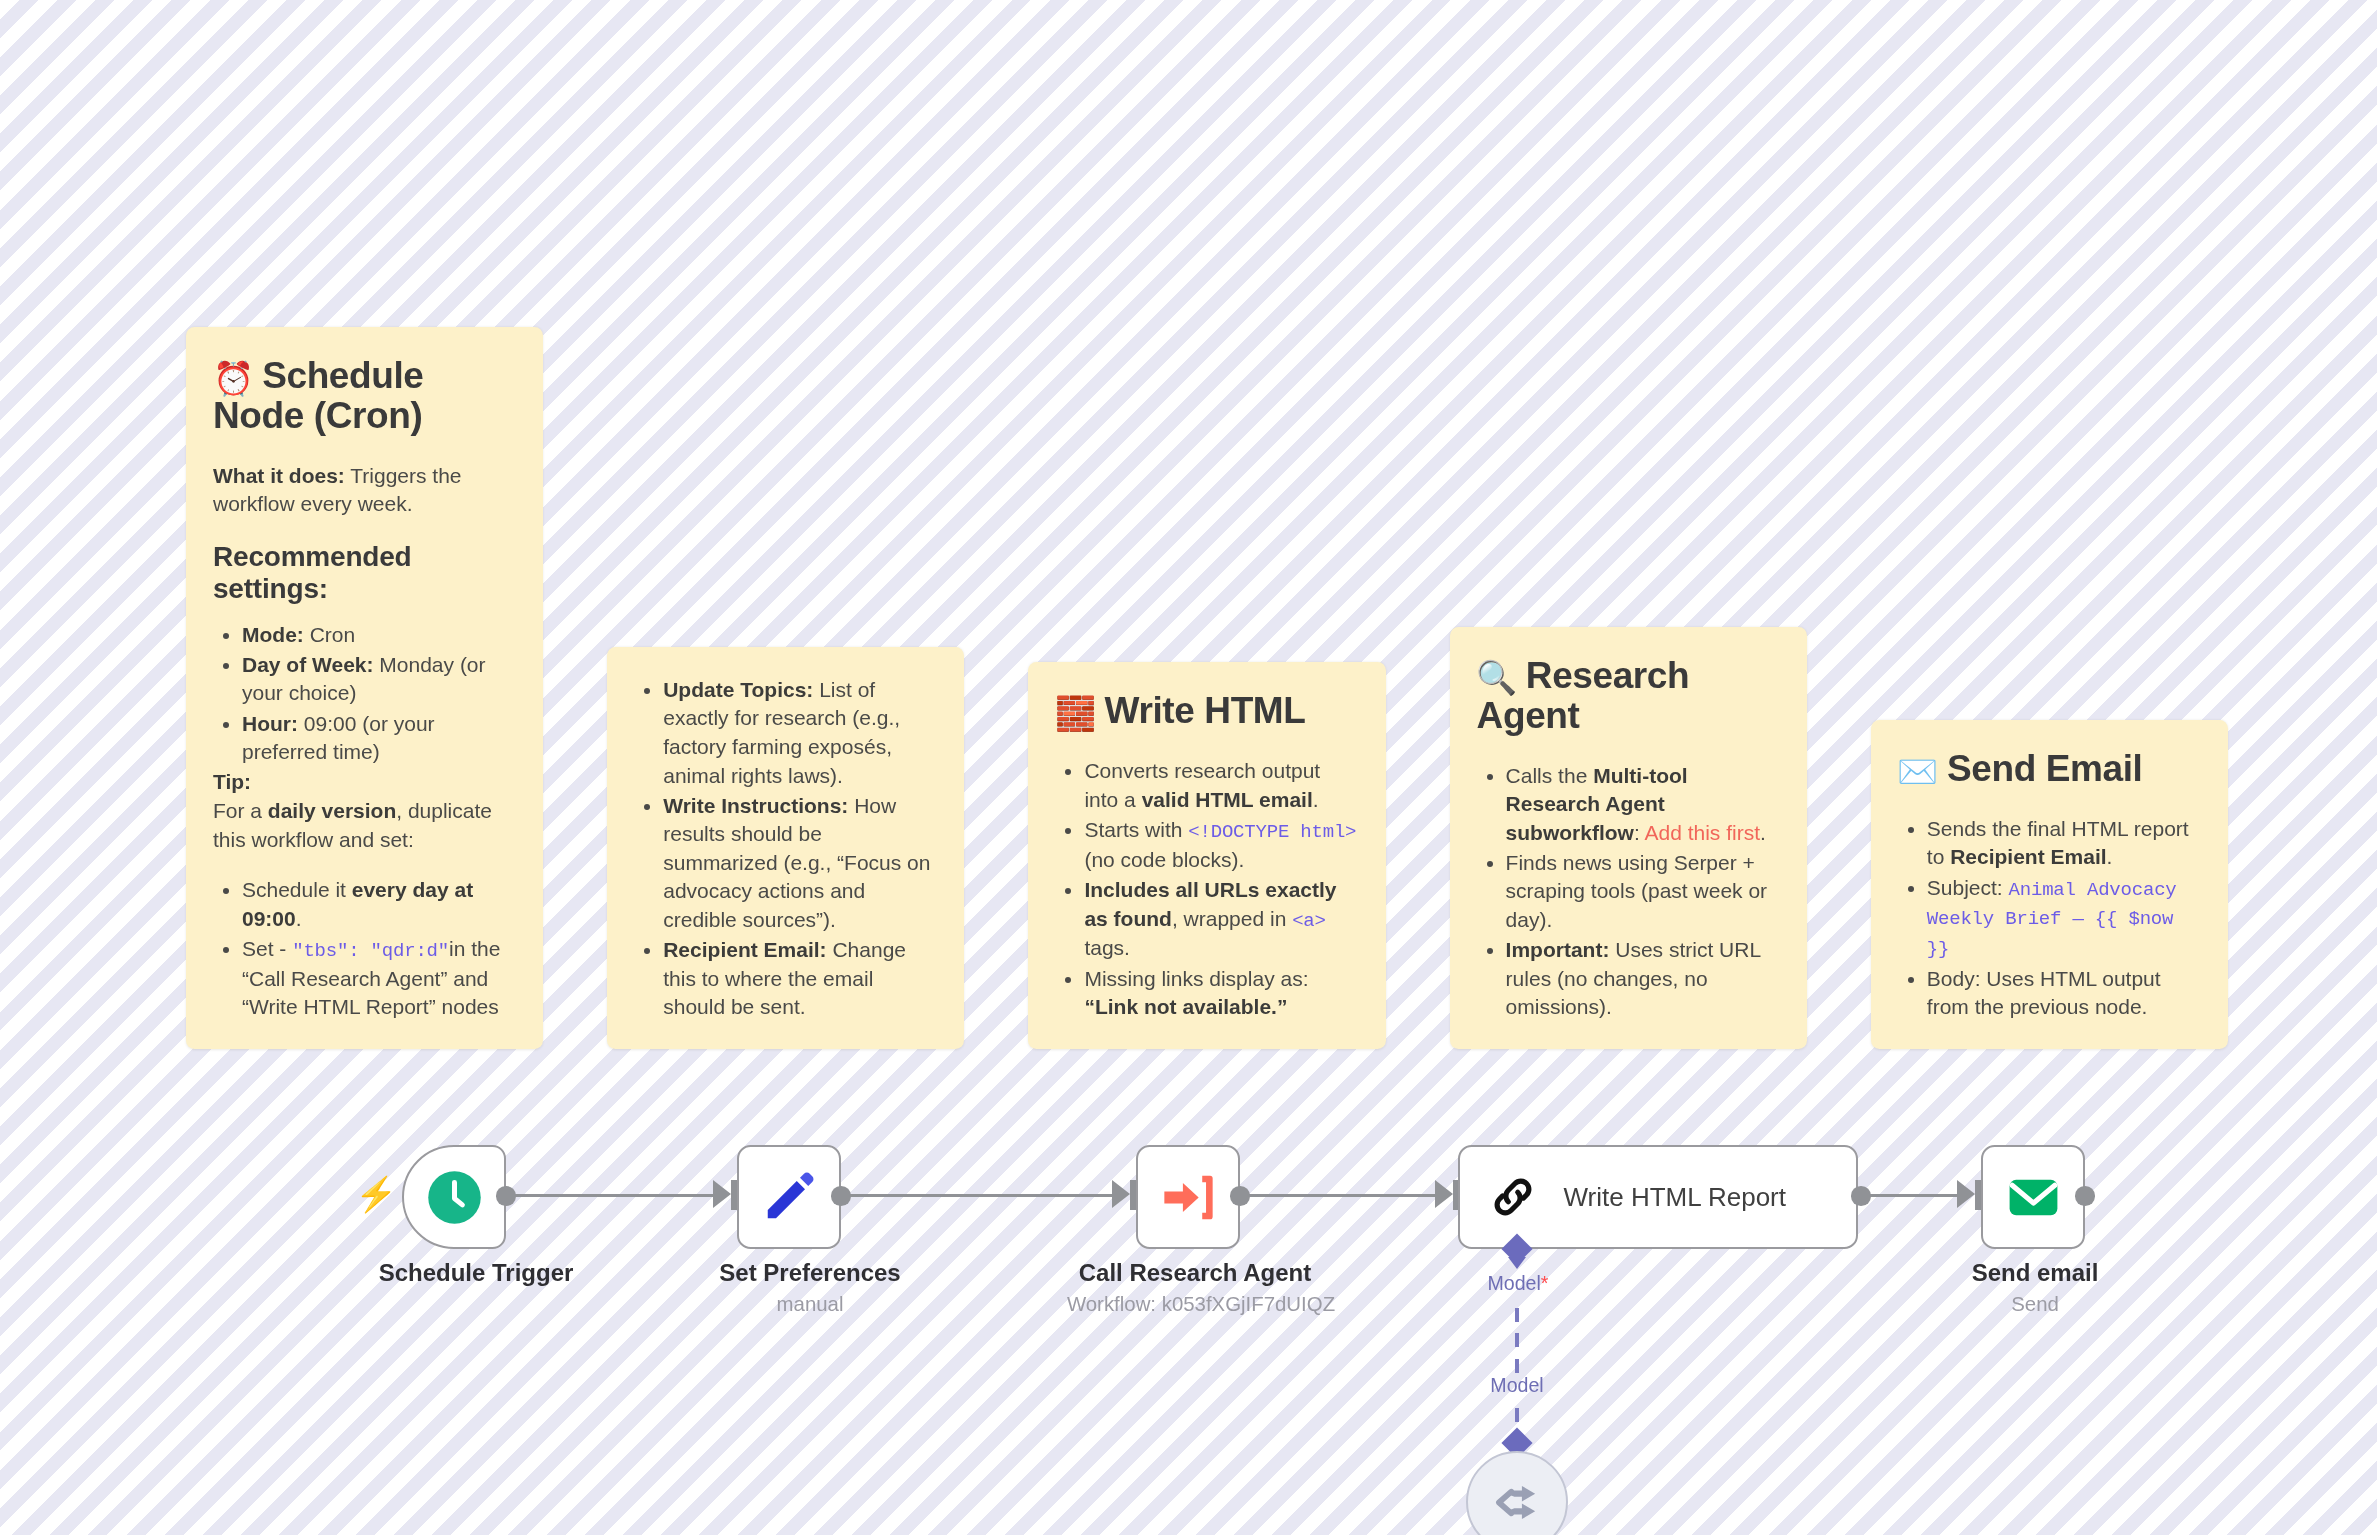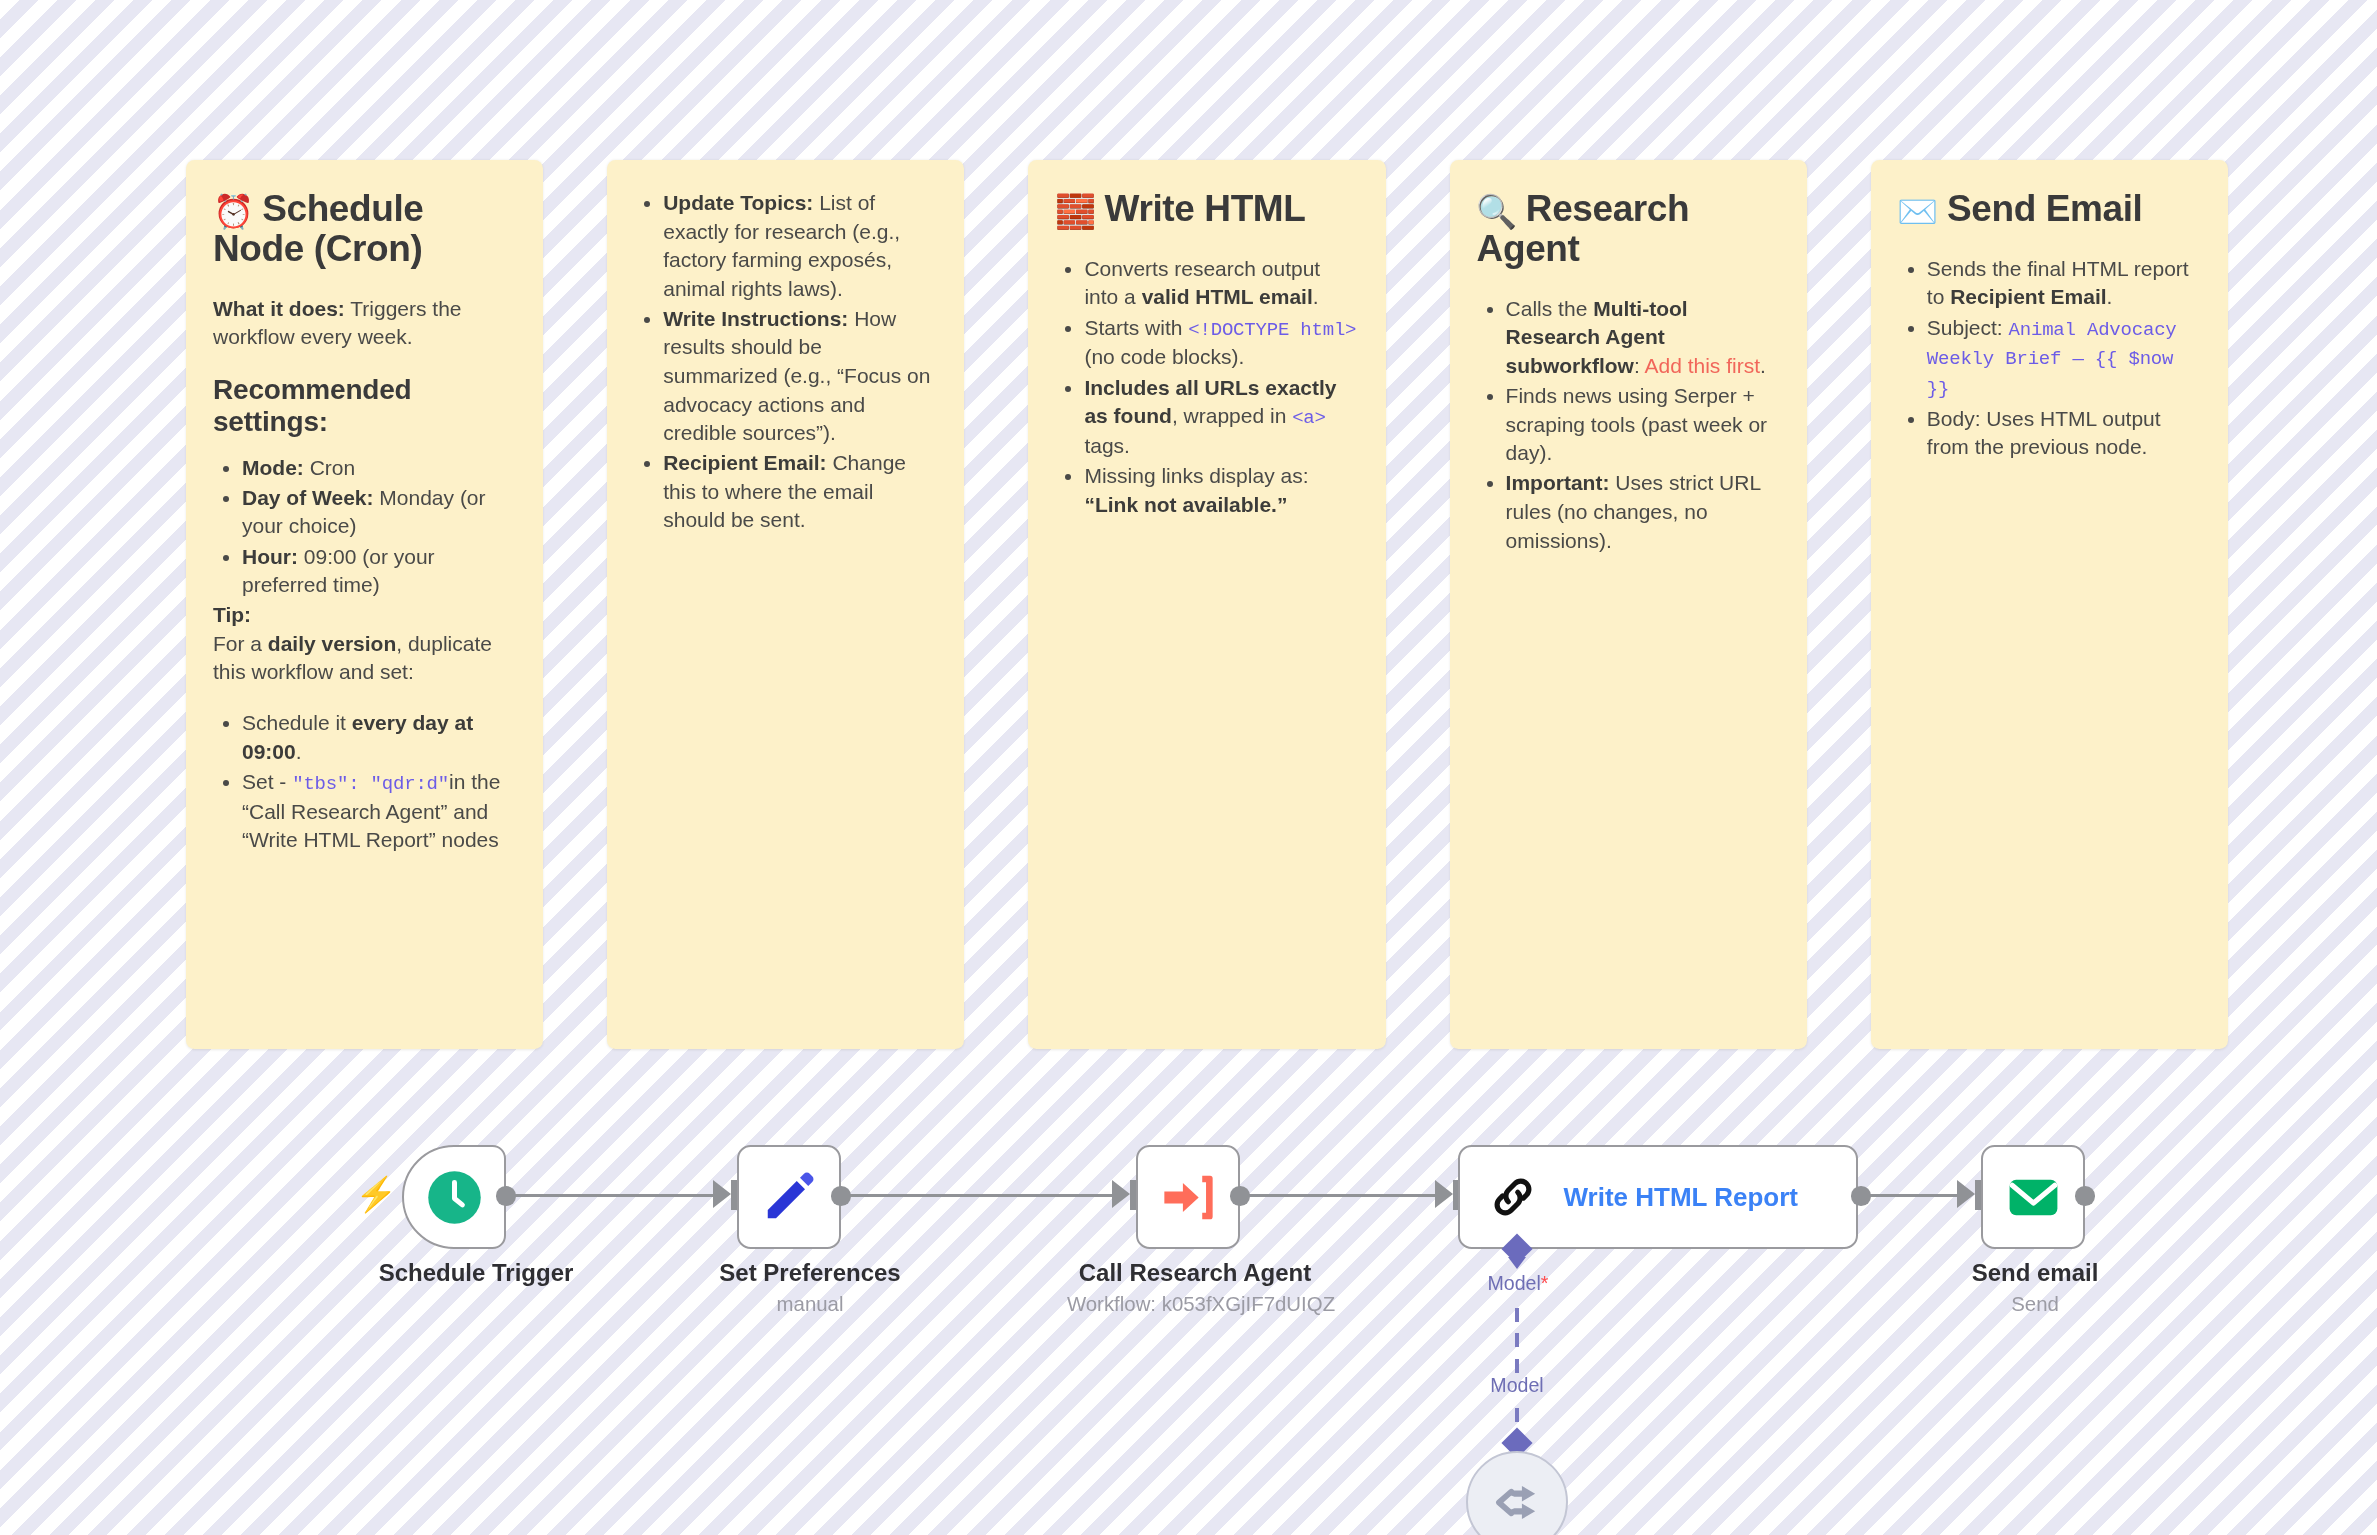--- a/index.html
+++ b/index.html
@@ -20,20 +20,21 @@
 
   
   .cards-layer {
     position: absolute;
     left: 186px;
     top: 160px;
     width: 2042px;
     height: 889px;
     display: flex;
     gap: 64px;
+    align-items: flex-end;
   }
   .sticky {
     width: 360px;
     background: #fdf1c9;
     border-radius: 8.5px;
     padding: 29px 27px 25.5px 27px;
     box-shadow: 0 0.9px 2.6px rgba(60,50,10,.10);
     overflow: hidden;
   }
   .sticky-title {
@@ -136,22 +137,22 @@
     border-bottom-left-radius: 53px;
   }
   .node.wide {
     width: 400px;
     justify-content: flex-start;
     padding-left: 25.5px;
     gap: 24px;
   }
   .node-title {
     font-size: 26px;
-    color: #3b82f6;
-    font-weight: 700;
+    color: #404040;
+    font-weight: 400;
     white-space: nowrap;
   }
   .node-label {
     position: absolute;
     top: 191px;
     text-align: center;
     font-size: 24px;
     font-weight: 700;
     color: #2f2f33;
     white-space: nowrap;

